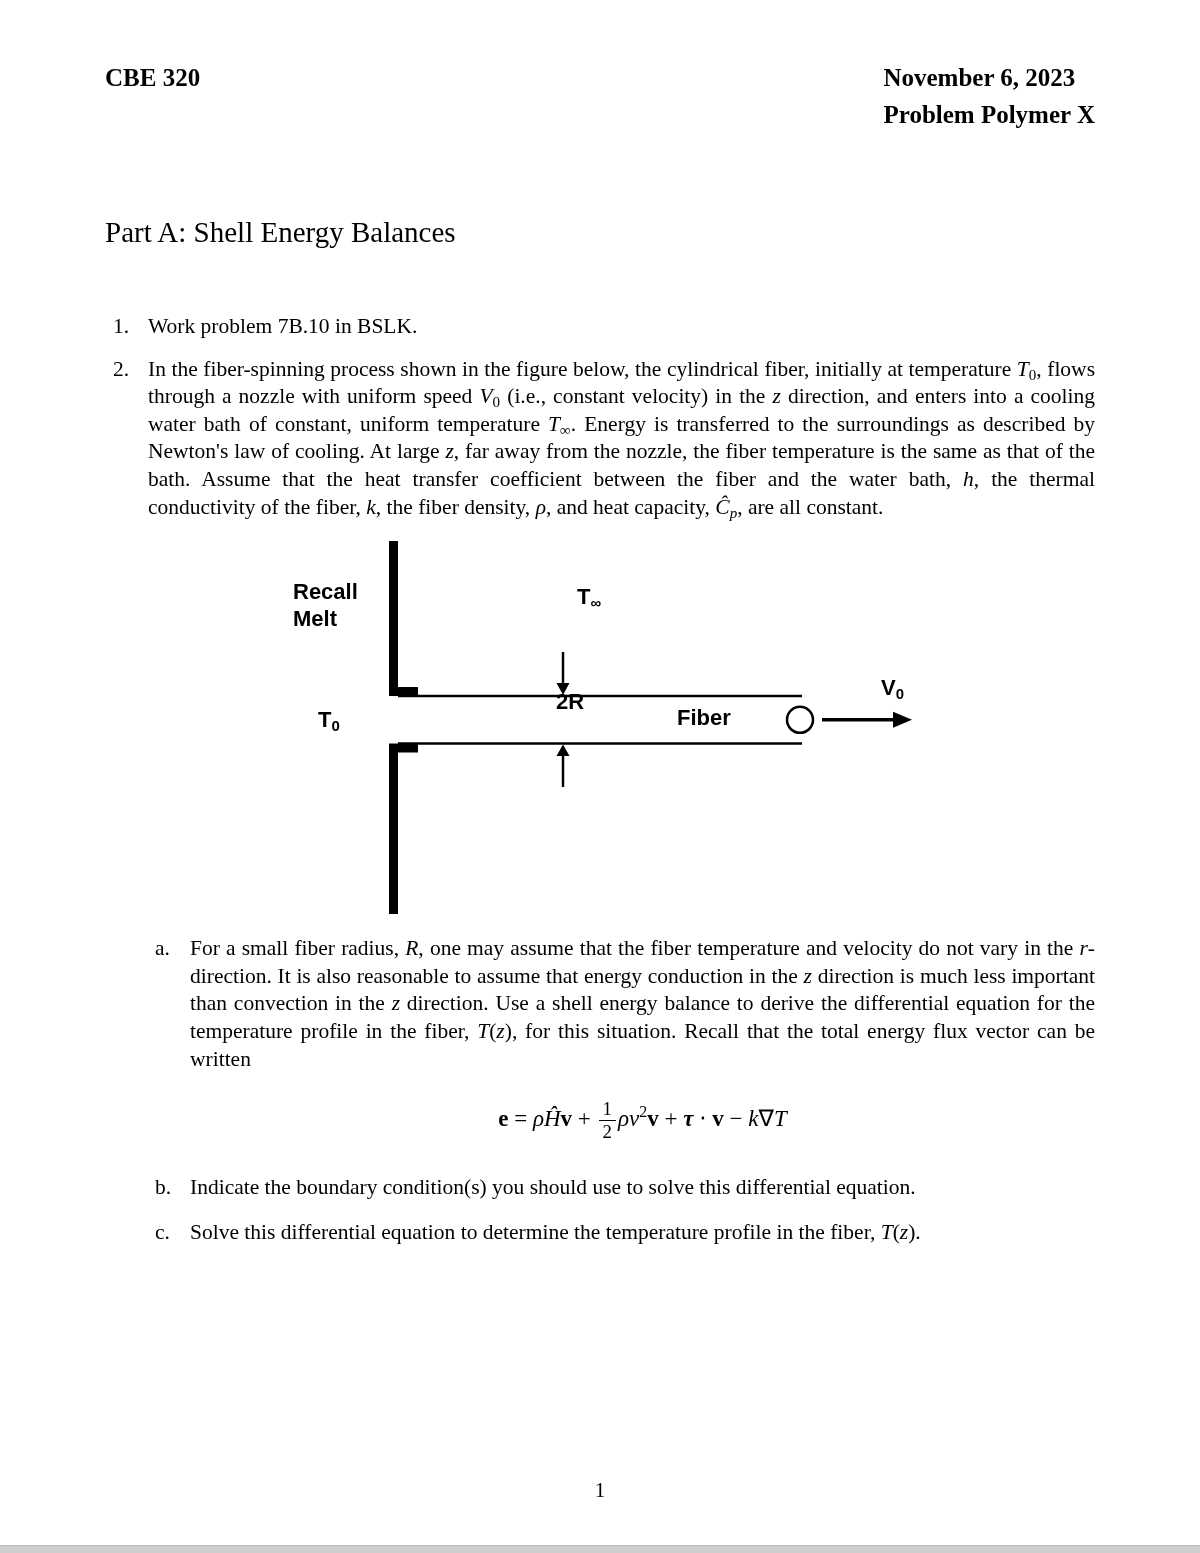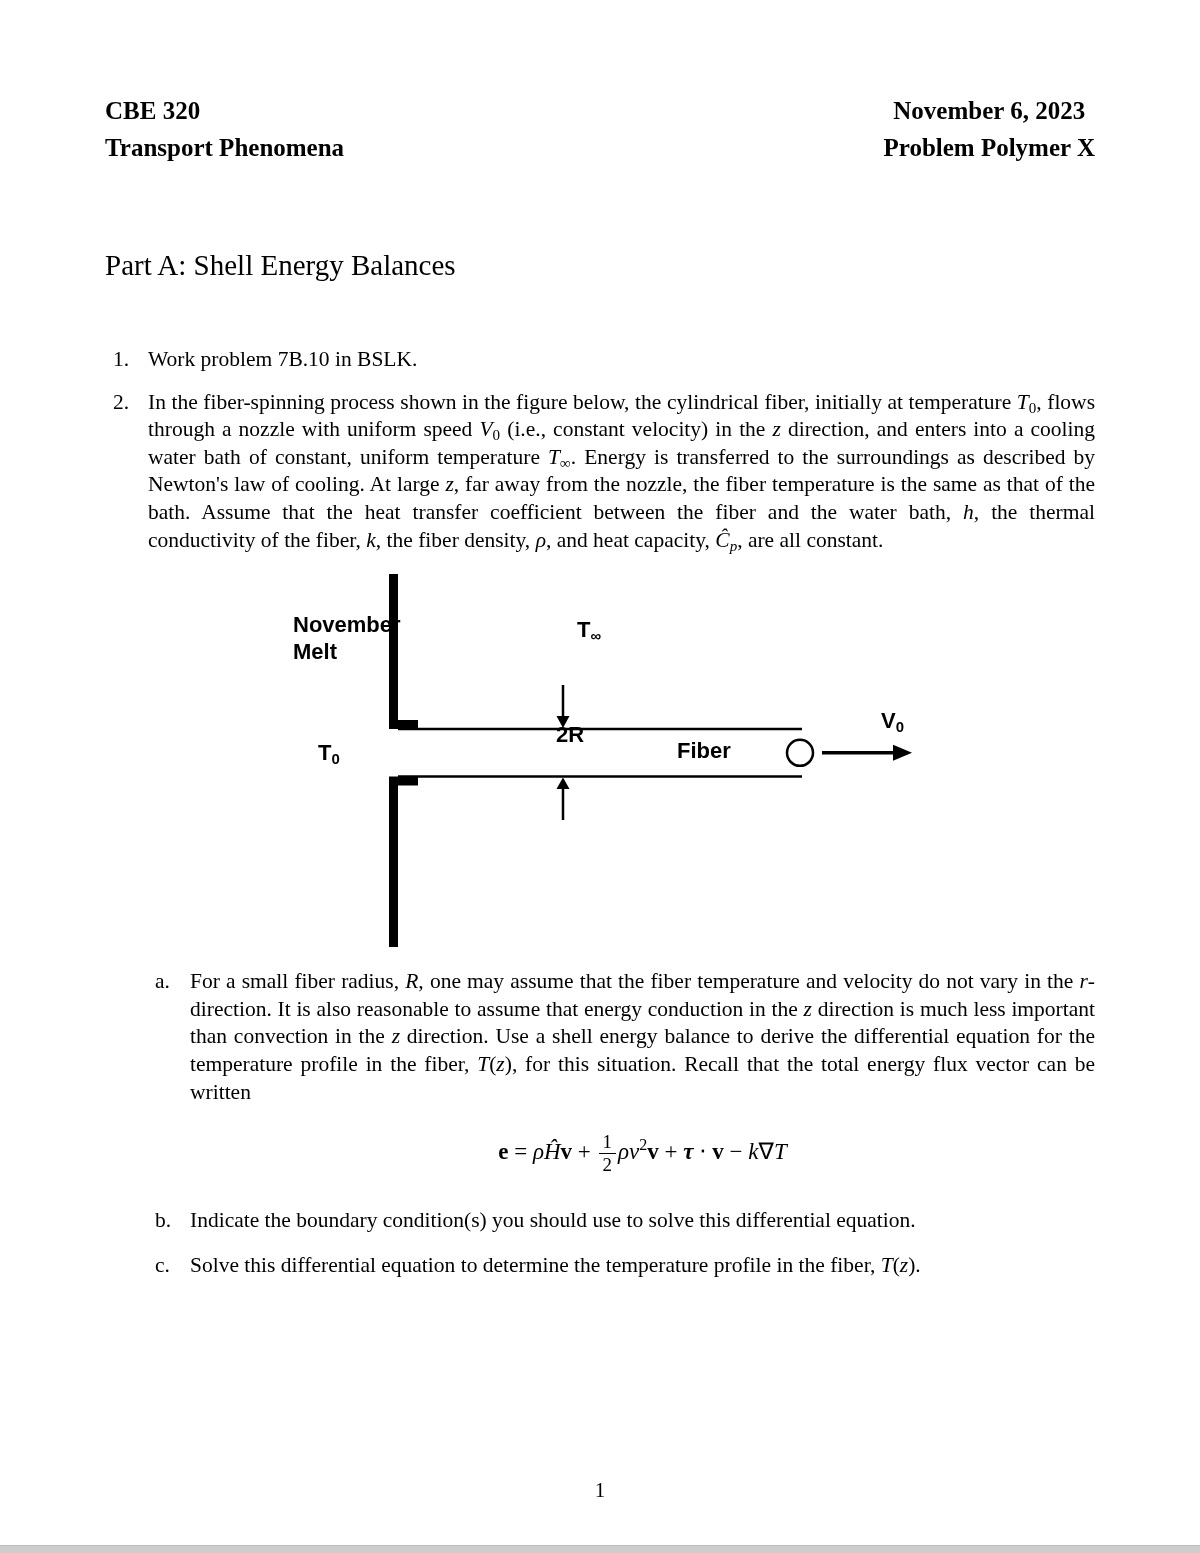--- a/index.html
+++ b/index.html
@@ -1,26 +1,26 @@
 <!DOCTYPE html>
 <html><head>
 <meta charset="utf-8">
 <style>
   * { margin:0; padding:0; box-sizing:border-box; }
   html,body { background:#ffffff; }
   body {
     width:1200px; height:1553px; position:relative; overflow:hidden;
     font-family:"Liberation Serif", serif; color:#000;
   }
-  .page { padding:92px 105px 0 105px; }
+  .page { padding:59px 105px 0 105px; }
 
   
   .doc-header { display:flex; justify-content:space-between; font-weight:bold;
     font-size:25px; line-height:37px; }
-  .doc-header .right { text-align:center; }
+  .doc-header .right { text-align:left; }
 
   
   .part-title { font-size:29px; line-height:42px; font-weight:normal; margin-top:78px; }
 
   
   .plist { margin-top:60px; font-size:21.5px; line-height:27.6px; }
   .pitem { display:flex; margin-bottom:15px; }
   .pnum { flex:none; width:43px; padding-left:8px; }
   .pbody { flex:1; text-align:justify; }
   .pheading { font-weight:bold; }
@@ -58,21 +58,20 @@
     background:#cdcdcd; border-top:1px solid #bdbdbd; }
 </style>
 </head>
 <body>
 
 <div class="page">
 
   <div class="doc-header">
     <div class="left">
       <div>CBE 320</div>
-      <div>Transport Phenomena</div>
     </div>
     <div class="right">
       <div>November 6, 2023</div>
       <div>Problem Polymer X</div>
     </div>
   </div>
 
   <h1 class="part-title">Part A: Shell Energy Balances</h1>
 
   <div class="plist">
@@ -107,21 +106,21 @@
       <line x1="722" y1="183.8" x2="793" y2="183.8" stroke="#000" stroke-width="3.5"></line>
       <polygon points="793,175.8 812,183.8 793,191.8" fill="#000"></polygon>
 
       <line x1="463" y1="116" x2="463" y2="149" stroke="#000" stroke-width="2.5"></line>
       <polygon points="456.5,147 469.5,147 463,159" fill="#000"></polygon>
       <line x1="463" y1="251" x2="463" y2="218" stroke="#000" stroke-width="2.5"></line>
       <polygon points="456.5,220 469.5,220 463,208.5" fill="#000"></polygon>
     </svg>
 
     <div class="fig-label" style="left:193px; top:42px;">
-      <div>November</div>
+      <div>Recall</div>
       <div>Melt</div>
     </div>
     <div class="fig-label" style="left:477px; top:47px;">T<sub>∞</sub></div>
     <div class="fig-label" style="left:218px; top:170px;">T<sub>0</sub></div>
     <div class="fig-label" style="left:445px; top:152px;margin-left:11px;">2R</div>
     <div class="fig-label" style="left:577px; top:168px;">Fiber</div>
     <div class="fig-label" style="left:741px; top:138px;margin-left:40px;">V<sub>0</sub></div>
   </div>
 
   <div class="sublist">

